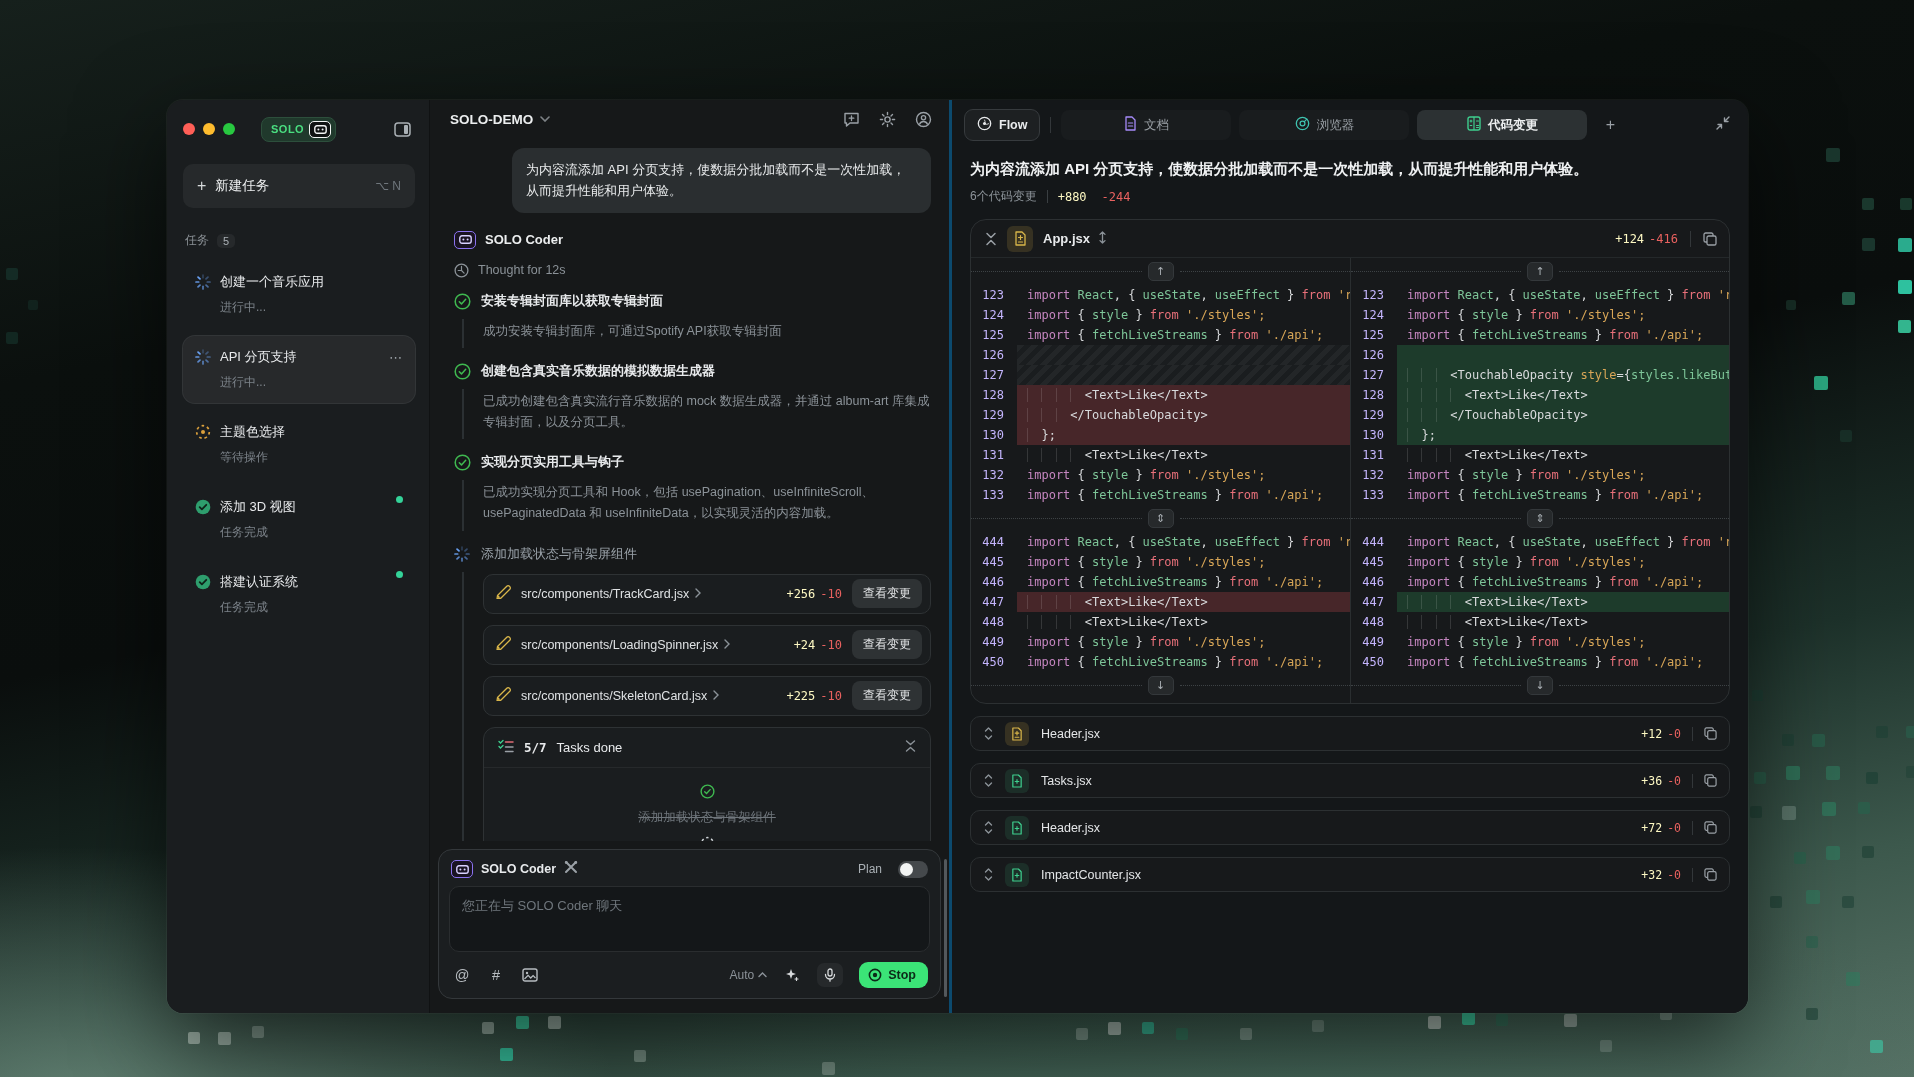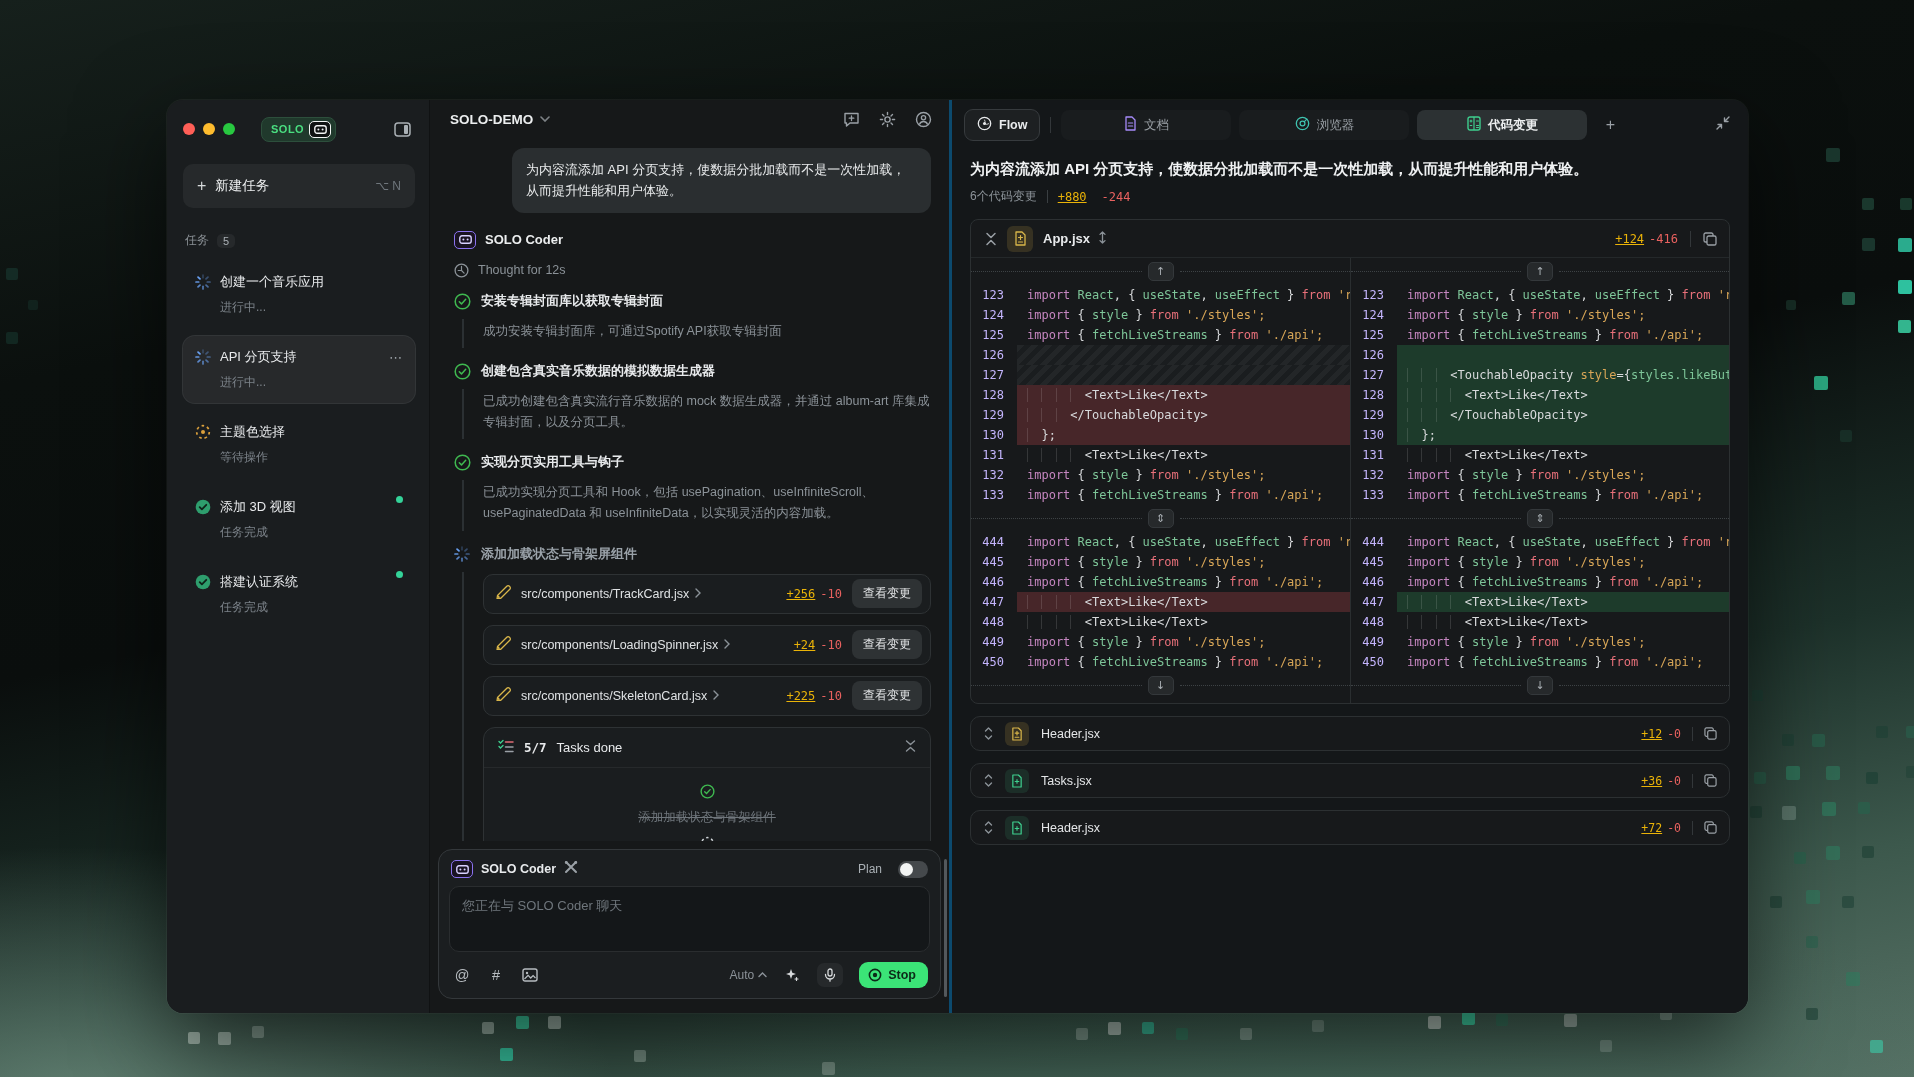--- a/index.html
+++ b/index.html
@@ -53,28 +53,28 @@
   .chat-body { flex:1; padding:10px 18px 0 24px; overflow:hidden; }
   .bubble { margin-left:58px; background:#2a2e30; border-radius:12px; padding:11px 14px; font-size:13px; line-height:1.65; color:#e9ebec; }
   .agent-row { display:flex; align-items:center; gap:9px; margin:18px 0 0 0; }
   .agent-chip { width:22px; height:18px; background:#191322; border:1.6px solid #8b72f0; border-radius:5px; display:flex; align-items:center; justify-content:center; }
   .agent-name { font-size:13px; font-weight:700; color:#eceeef; }
   .thought { display:flex; align-items:center; gap:9px; margin:14px 0 6px 0; font-size:12.5px; color:#8b9298; }
   .step { margin-top:14px; }
   .step-h { display:flex; align-items:flex-start; gap:10px; }
   .step-h .sic { width:17px; height:17px; flex:0 0 17px; margin-top:1px; }
   .step-h .st { font-size:13px; font-weight:700; color:#e8eaec; line-height:1.45; }
-  .step-h .st.dim { color:#9aa2a9; font-weight:700; }
+  .step-h .st.dim { color:#9aa2a9; font-weight:400; }
   .step-body { margin:8px 0 0 8px; border-left:2px solid #2b3033; padding:2px 0 6px 19px; }
   .step-desc { font-size:12.5px; color:#8b9298; line-height:1.7; }
   .fcard { display:flex; align-items:center; height:40px; border:1px solid #2e3234; border-radius:10px; padding:0 8px 0 12px; margin-bottom:11px; background:#1a1d1f; }
   .fcard .fpath { font-size:12.5px; color:#dfe2e4; margin-left:9px; white-space:nowrap; }
   .fcard .chev { color:#7c838a; margin-left:6px; font-size:12px; }
   .fcard .nums { margin-left:auto; font-family:"DejaVu Sans Mono",monospace; font-size:12px; white-space:nowrap; }
-  .plus-n { color:#eab308;text-decoration:underline; } .minus-n { color:#e8615f; margin-left:5px; }
+  .plus-n { color:#fef9c3; } .minus-n { color:#e8615f; margin-left:5px; }
   .fcard .view { margin-left:10px; background:#2e3234; border-radius:8px; padding:6px 11px; font-size:12px; color:#e4e6e8; cursor:pointer; white-space:nowrap; }
   .tpanel { border:1px solid #2e3234; border-radius:12px; background:#1a1d1f; margin-top:2px; }
   .tpanel-h { display:flex; align-items:center; gap:10px; height:40px; padding:0 14px; border-bottom:1px solid #26292b; font-size:13px; color:#e8eaec; }
   .tpanel-h .prog { font-weight:700; font-family:"DejaVu Sans Mono",monospace; font-size:12.5px; }
   .tpanel-h .tl2 { font-weight:400; }
   .tpanel-h .fold { margin-left:auto; color:#8b9298; cursor:pointer; }
   .tpanel-items { padding:6px 14px 12px 14px; }
   .titem { display:flex; align-items:center; gap:10px; margin-top:10px; font-size:12.5px;flex-direction:column; }
   .titem .tic { width:15px; height:15px; flex:0 0 15px; }
   .titem.done span { color:#6f767c; text-decoration:line-through; }
@@ -104,21 +104,21 @@
   .ptab { flex:0 0 170px; display:flex; align-items:center; justify-content:center; gap:7px; height:30px; border-radius:8px; font-size:12.5px; color:#9aa0a6; background:#191c1e; cursor:pointer;}
   .ptab.active { background:#2c3133; color:#eceeef; font-weight:600; }
   .ptab-plus { width:30px; height:30px; display:flex; align-items:center; justify-content:center; color:#9aa0a6; font-size:16px; cursor:pointer;}
   .collapse-btn { margin-left:auto; color:#9aa0a6; padding:4px 6px; cursor:pointer;}
   .panel-title { padding:12px 18px 0 18px; font-size:15px; font-weight:700; color:#f0f2f3; }
   .panel-meta { display:flex; align-items:center; gap:10px; padding:9px 18px 0 18px; font-size:12px; color:#8b9298; }
   .panel-meta .sep { width:1px; height:13px; background:#3a3f42; }
   .panel-meta .mono { font-family:"DejaVu Sans Mono",monospace; font-size:12px; }
   .panel-scroll { padding:14px 18px 0 18px; overflow:hidden; flex:1; }
 
-  .diffcard { border:1px solid #2c3032; border-radius:8px; background:#17191b; overflow:hidden; }
+  .diffcard { border:1px solid #2c3032; border-radius:16px; background:#17191b; overflow:hidden; }
   .diff-h { display:flex; align-items:center; height:38px; padding:0 12px 0 10px; border-bottom:1px solid #24282a; }
   .diff-h .unf { color:#9aa0a6; width:20px; display:flex; justify-content:center; cursor:pointer;}
   .ftile { width:26px; height:26px; border-radius:6px; display:flex; align-items:center; justify-content:center; margin:0 10px 0 6px; }
   .ftile.mod { background:rgba(217,182,74,.16); }
   .ftile.add { background:rgba(62,207,142,.12); }
   .diff-h .fname { font-size:13px; color:#e8eaec; font-weight:600; }
   .diff-h .updn { color:#8b9298; margin-left:8px; cursor:pointer;}
   .diff-h .nums { margin-left:auto; font-family:"DejaVu Sans Mono",monospace; font-size:12px; }
   .diff-h .vline { width:1px; height:16px; background:#33373a; margin:0 12px; }
   .diff-body { display:flex; }
@@ -774,16 +774,38 @@
             <span class="fname">Header.jsx</span>
             <span class="nums"><span class="plus-n">+72</span><span class="minus-n">-0</span></span>
             <span class="vline"></span>
             <span class="copyic">
               <svg width="13" height="13" viewBox="0 0 14 14">
                 <rect x="4" y="4" width="9" height="9" rx="1.6" fill="none" stroke="currentColor" stroke-width="1.3"></rect>
                 <path d="M10 4V2.6A1.6 1.6 0 008.4 1H2.6A1.6 1.6 0 001 2.6v5.8A1.6 1.6 0 002.6 10H4" fill="none" stroke="currentColor" stroke-width="1.3"></path>
               </svg>
             </span>
           </div>
+          <div class="frow">
+            <span class="exp">
+              <svg width="9" height="13" viewBox="0 0 9 13">
+                <path d="M1.5 4L4.5 1l3 3M1.5 9l3 3 3-3" fill="none" stroke="currentColor" stroke-width="1.4" stroke-linecap="round" stroke-linejoin="round"></path>
+              </svg>
+            </span>
+            <span class="ftile add">
+              <svg width="12" height="14" viewBox="0 0 13 15">
+                <path d="M2 1h6l3 3v10H2z" fill="none" stroke="#3ecf8e" stroke-width="1.3" stroke-linejoin="round"></path>
+                <path d="M4.5 8h4M6.5 6v4" stroke="#3ecf8e" stroke-width="1.2" stroke-linecap="round"></path>
+              </svg>
+            </span>
+            <span class="fname">ImpactCounter.jsx</span>
+            <span class="nums"><span class="plus-n">+32</span><span class="minus-n">-0</span></span>
+            <span class="vline"></span>
+            <span class="copyic">
+              <svg width="13" height="13" viewBox="0 0 14 14">
+                <rect x="4" y="4" width="9" height="9" rx="1.6" fill="none" stroke="currentColor" stroke-width="1.3"></rect>
+                <path d="M10 4V2.6A1.6 1.6 0 008.4 1H2.6A1.6 1.6 0 001 2.6v5.8A1.6 1.6 0 002.6 10H4" fill="none" stroke="currentColor" stroke-width="1.3"></path>
+              </svg>
+            </span>
+          </div>
         </div>
     </div>
   </div>
 </div>
 
 </body></html>

